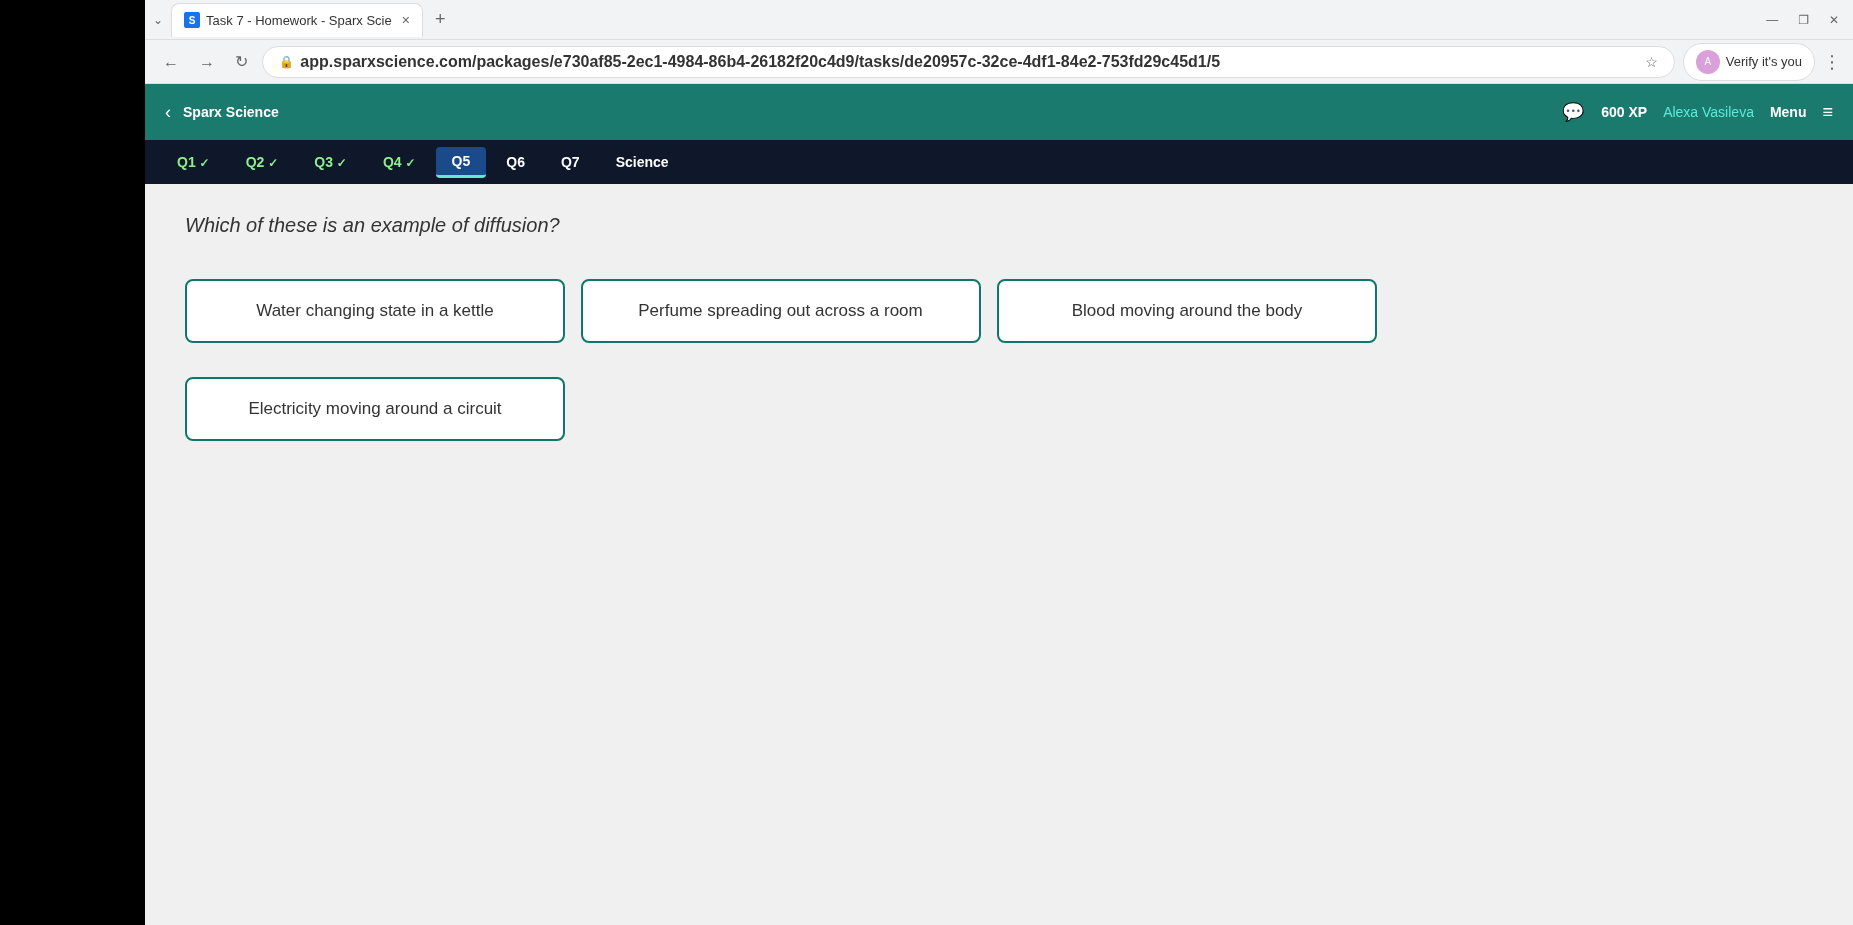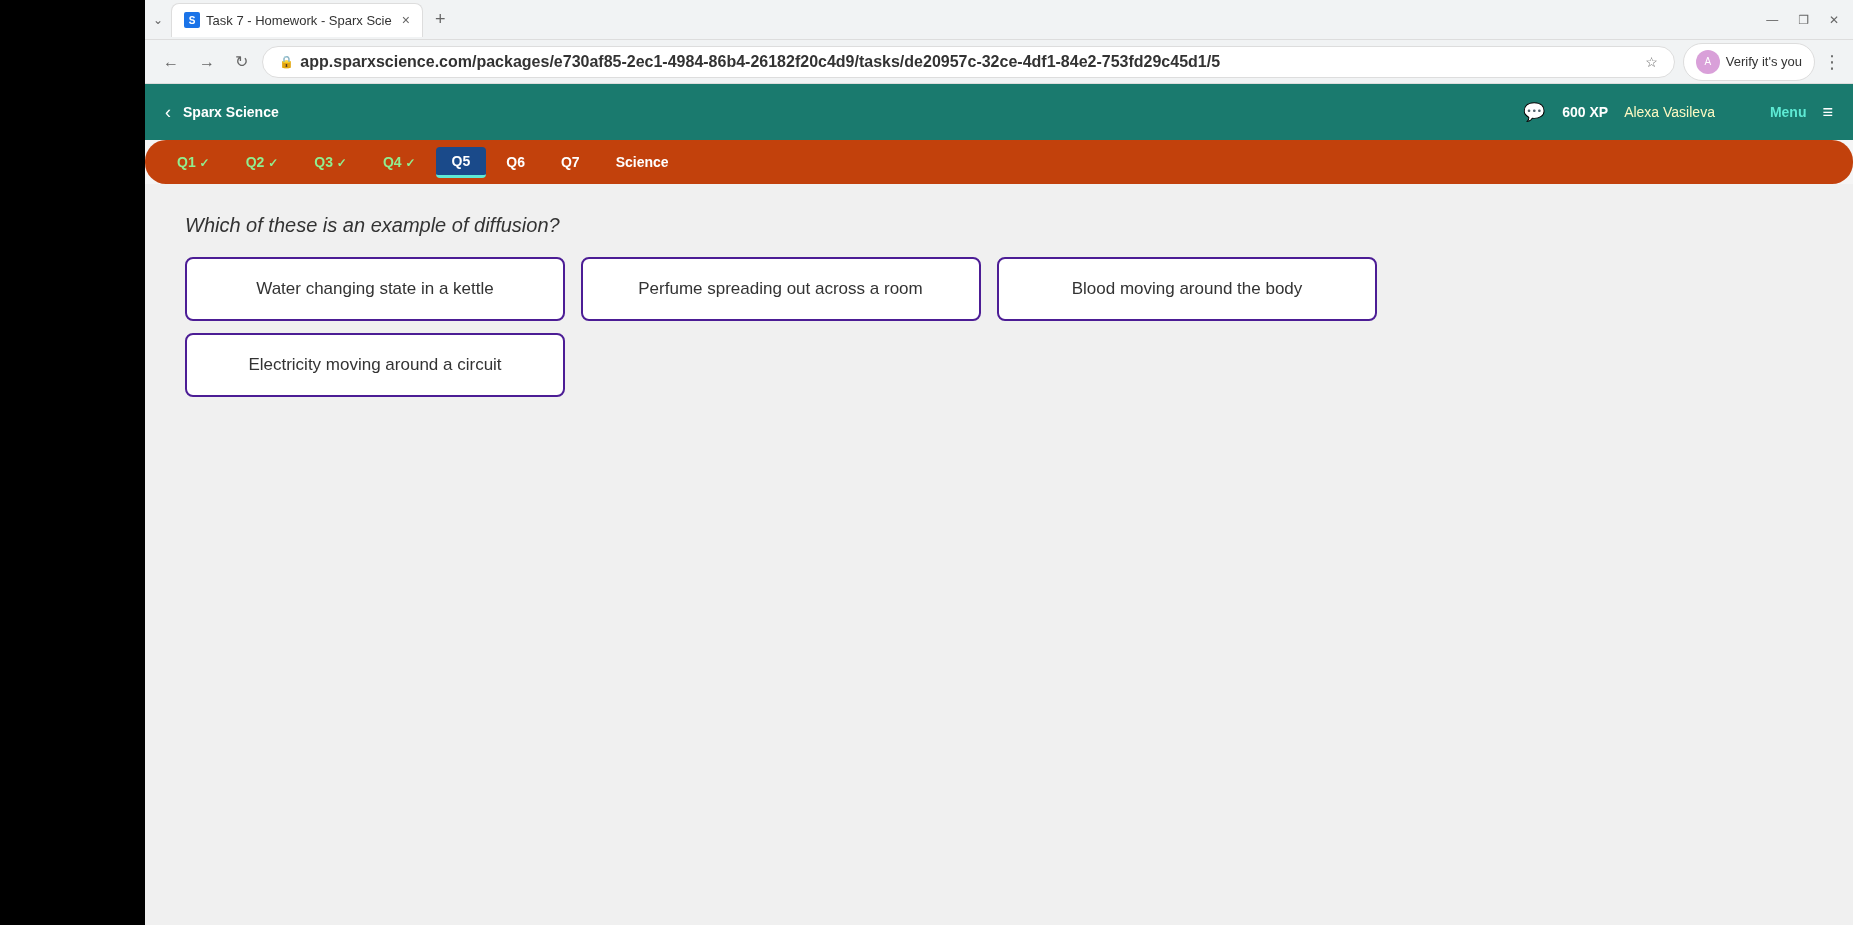--- a/index.html
+++ b/index.html
@@ -232,45 +232,43 @@
       font-size: 18px;
     }
 
     .xp-display {
       color: white;
       font-size: 14px;
       font-weight: bold;
     }
 
     .user-name {
-      color: #fef9c3;
+      color: #5eead4;
       font-size: 14px;
     }
 
     .menu-label {
-      color: #5eead4;
-      font-size: 14px;
-      font-weight: bold;
-      margin-left: 39px;
+      color: #ffffff;
+      font-size: 14px;
+      font-weight: bold;
     }
 
     .hamburger-icon {
       color: white;
       font-size: 18px;
     }
 
     
     .question-nav {
-      background: #c2410c;
+      background: #0f172a;
       display: flex;
       align-items: center;
       padding: 0 16px;
       height: 44px;
       gap: 4px;
-      border-radius: 21px;
     }
 
     .q-btn {
       padding: 6px 16px;
       border-radius: 4px;
       font-size: 14px;
       font-weight: bold;
       cursor: pointer;
       color: white;
       background: transparent;
@@ -322,28 +320,29 @@
       gap: 12px;
     }
 
     .answers-row {
       display: flex;
       gap: 16px;
     }
 
     .answer-btn {
       background: #fff;
-      border: 2px solid #4c1d95;
+      border: 2px solid #0f766e;
       border-radius: 8px;
       padding: 20px 28px;
       font-size: 17px;
       color: #333;
       cursor: pointer;
       text-align: center;
       min-width: 200px;
+      margin-top: 22px;
     }
 
     .answer-btn.wide {
       min-width: 380px;
     }
 
     .answer-btn.medium {
       min-width: 400px;
       padding-left: 27px;
     }

